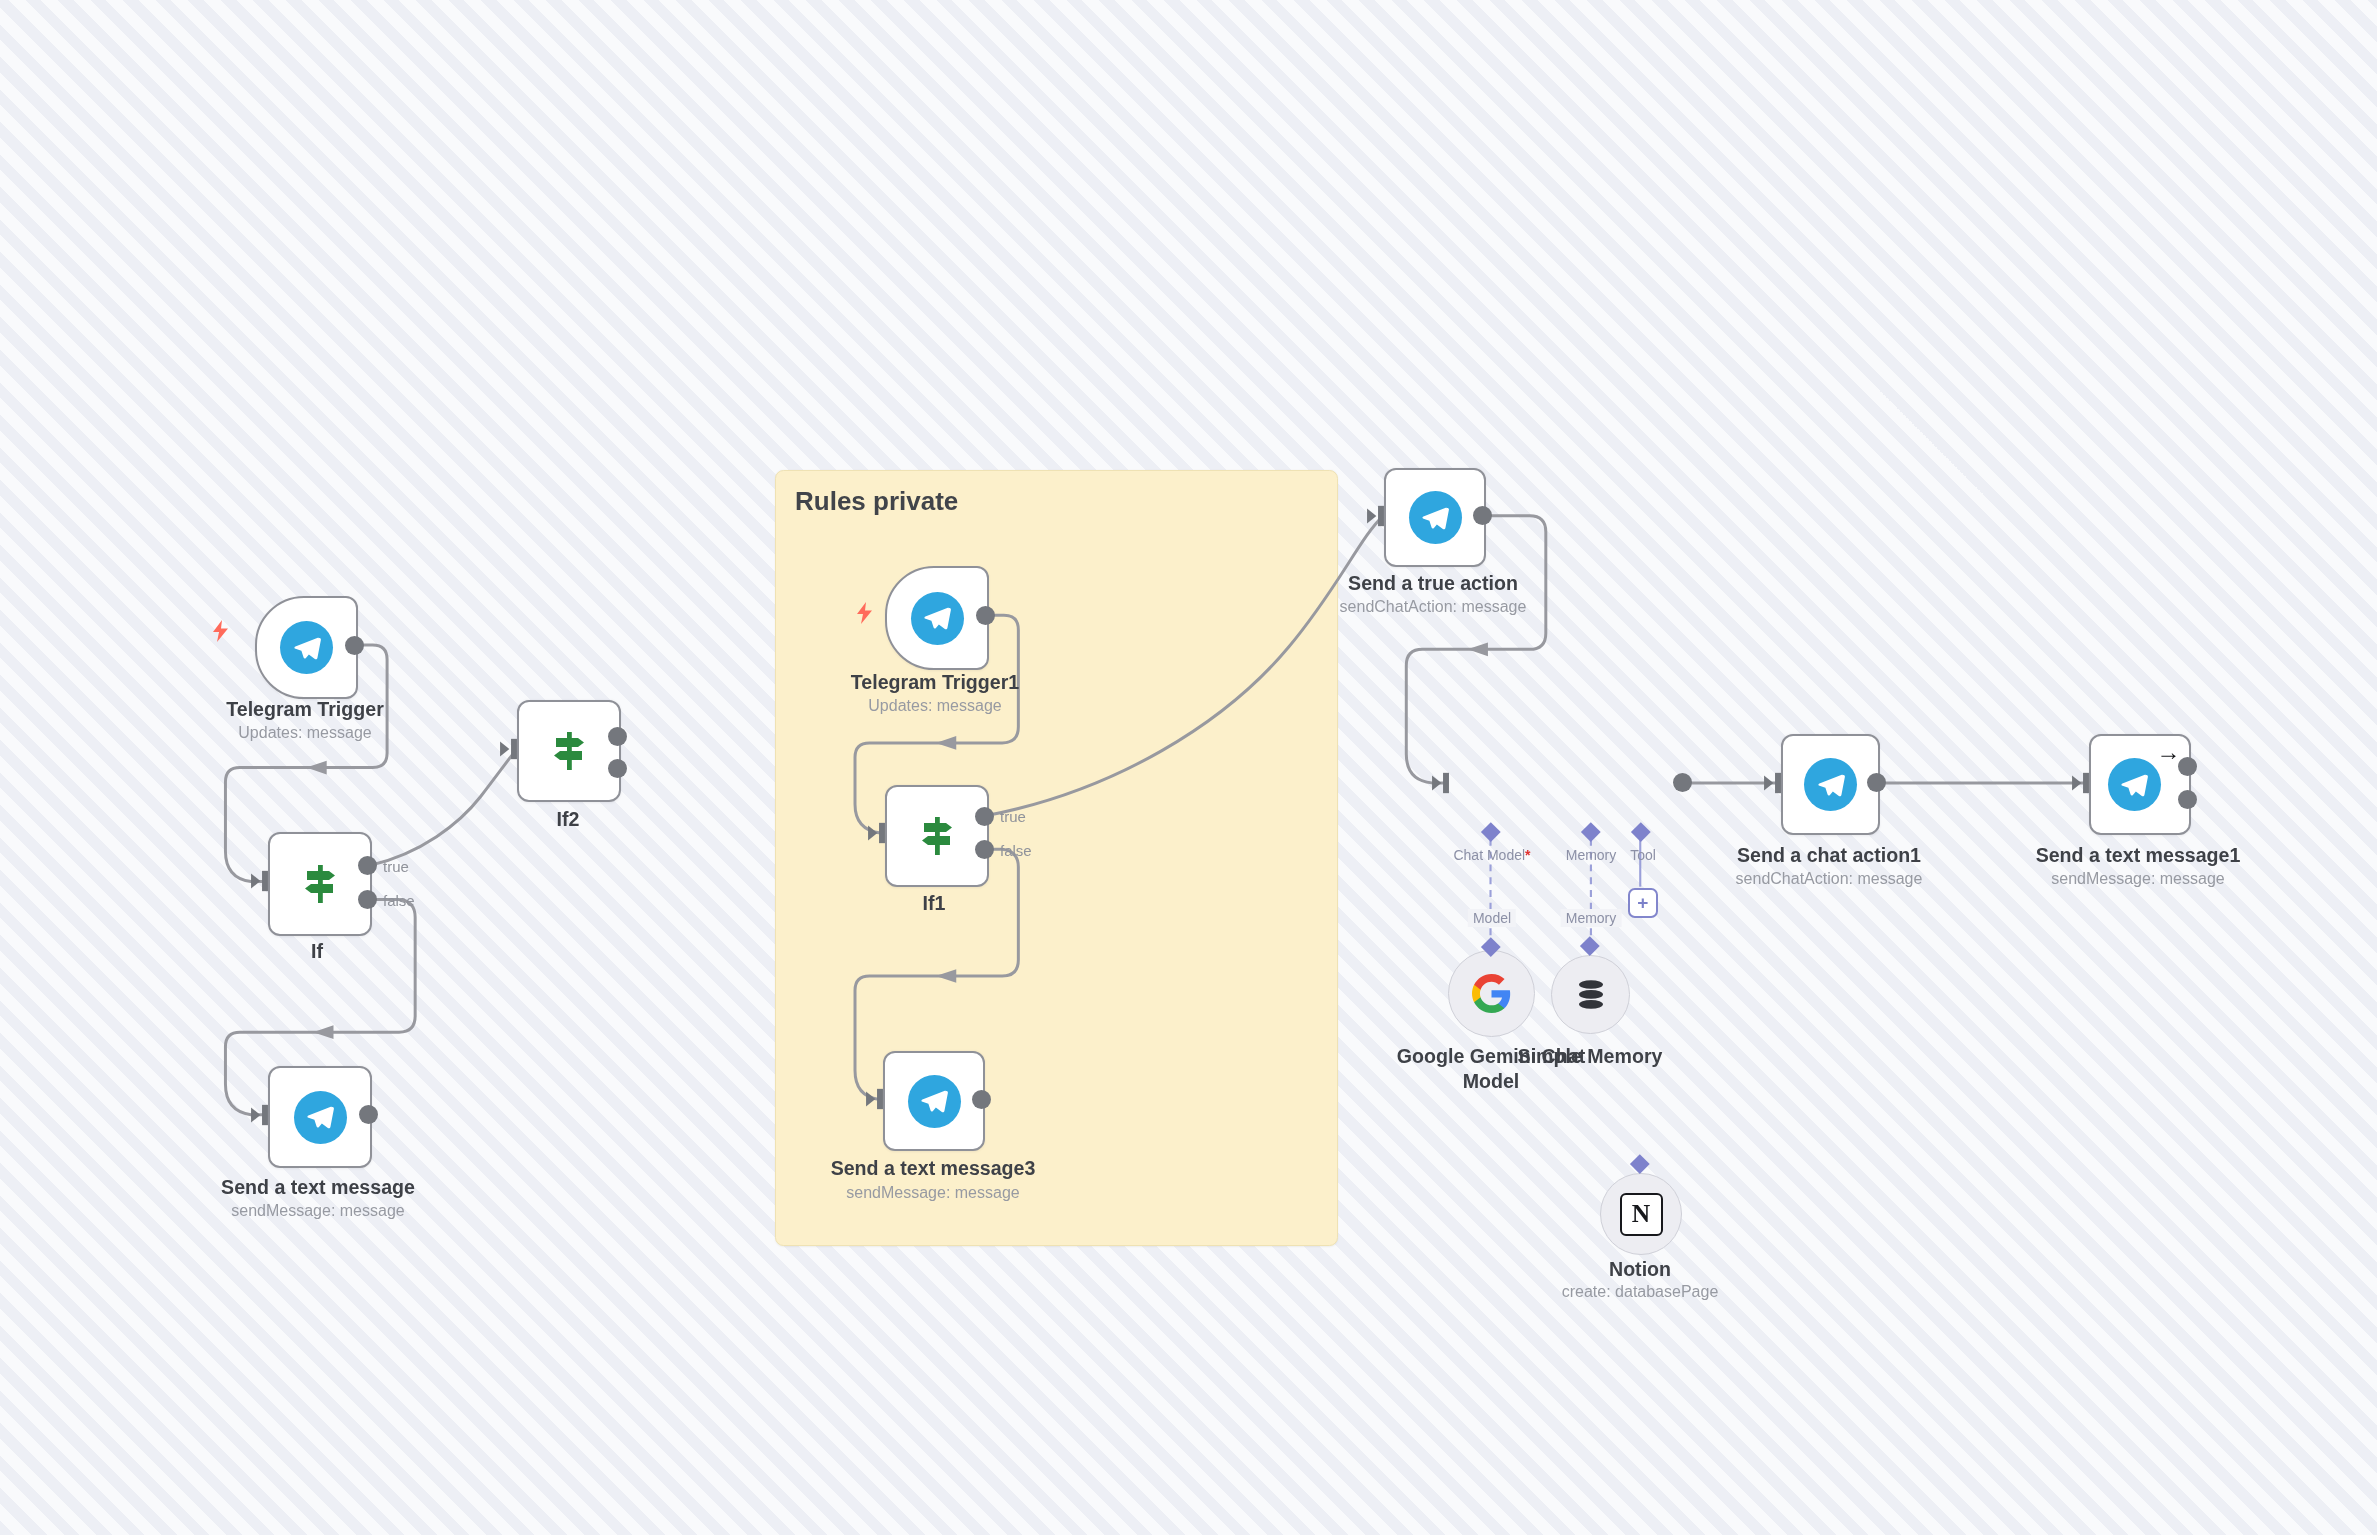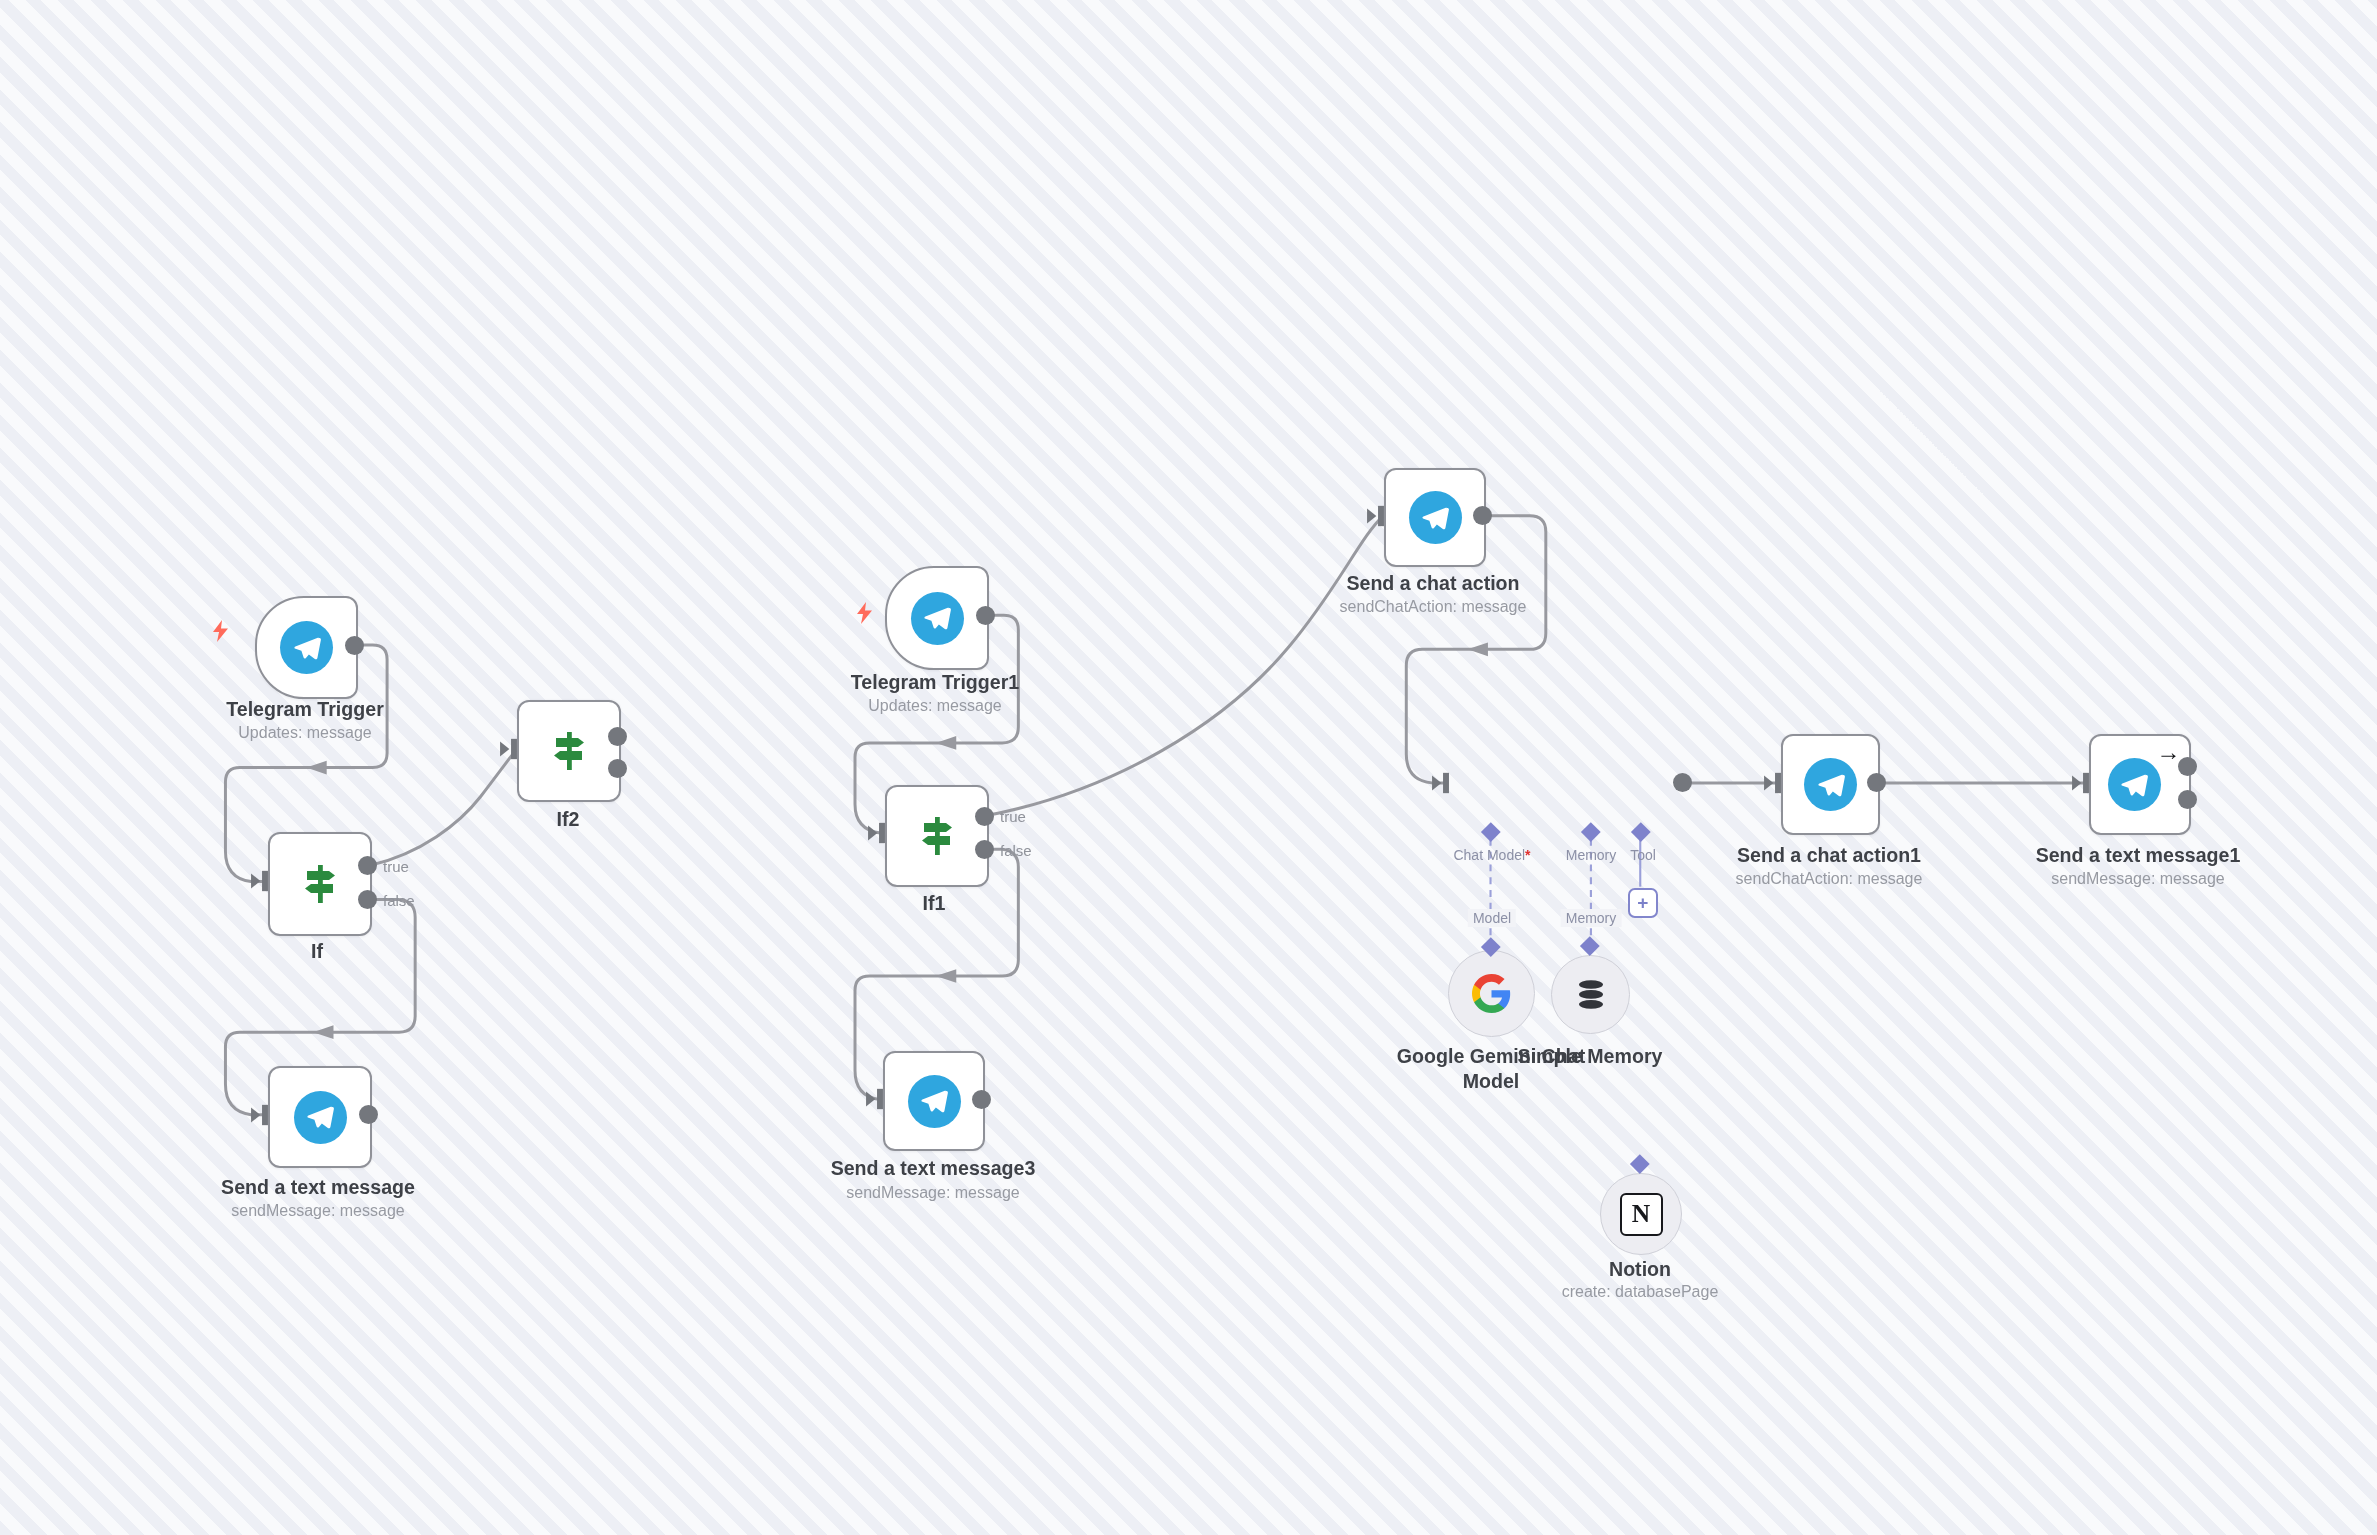--- a/index.html
+++ b/index.html
@@ -57,20 +57,23 @@
     width:39px;height:39px;background:#fff;border:2.6px solid #17181c;border-radius:6px;
     display:flex;align-items:center;justify-content:center;
     font-family:"Liberation Serif",serif;font-weight:700;font-size:25.5px;color:#17181c;
   }
 </style>
 </head>
 <body>
 
 <div id="canvas">
 
+  <div class="sticky" style="left:775px;top:470px;width:561px;height:774px;">
+    <div class="sticky-title">Rules private</div>
+  </div>
 
   <svg id="wires" width="2377" height="1536" viewBox="0 0 2794 1805">
     <g stroke="#98999f" stroke-width="3.5" fill="none">
       <path d="M 416 758 H 438 Q 455 758 455 775 V 885 Q 455 902 438 902 H 282 Q 265 902 265 919 V 1000 Q 265 1032 295 1036 H 312"></path>
       <path d="M 435 1017 C 495 1003 540 968 565 936 C 585 910 598 892 606 882"></path>
       <path d="M 435 1057 H 468 Q 488 1058 488 1078 V 1194 Q 488 1213 469 1213 H 282 Q 265 1213 265 1230 V 1274 Q 265 1306 295 1310 H 312"></path>
       <path d="M 1158 723 H 1180 Q 1197 723 1197 740 V 854 Q 1197 873 1178 873 H 1022 Q 1005 873 1005 890 V 945 Q 1005 975 1035 979 H 1038"></path>
       <path d="M 1157 959 C 1310 930 1440 850 1515 760 C 1570 695 1600 630 1625 607"></path>
       <path d="M 1157 998 H 1178 Q 1197 1000 1197 1019 V 1128 Q 1197 1147 1178 1147 H 1022 Q 1005 1147 1005 1164 V 1258 Q 1005 1288 1033 1292 H 1036"></path>
       <path d="M 1742 606 H 1798 Q 1817 606 1817 625 V 744 Q 1817 763 1798 763 H 1672 Q 1653 763 1653 782 V 886 Q 1653 917 1683 920 H 1701"></path>
@@ -209,21 +212,21 @@
       <svg viewBox="0 0 24 24">
           <path d="M20.6 4.1L3.3 10.8c-1 .4-.95 1.5.1 1.8l4.4 1.37 1.65 5.1c.3.95 1.1 1.1 1.75.35l2.2-2.5 4.5 3.3c.8.6 1.7.2 1.9-.8l2.6-13.4c.25-1.2-.7-1.9-1.8-1.4z" fill="#fff"></path>
         </svg>
     </div>
   </div>
   <svg class="inp" style="left:1367px;top:505px;" width="17" height="22" viewBox="0 0 20 26">
       <polygon points="0,4 11,13 0,22" fill="#74777d"></polygon>
       <rect x="13" y="1" width="7" height="24" fill="#74777d"></rect>
     </svg>
   <div class="dot" style="left:1473px;top:506px;"></div>
-  <div class="nlabel" style="left:1433px;top:572px;">Send a chat action</div>
+  <div class="nlabel" style="left:1433px;top:572px;">Send a true action</div>
   <div class="nsub" style="left:1433px;top:598px;">sendChatAction: message</div>
 
   <svg class="inp" style="left:1432px;top:772px;" width="17" height="22" viewBox="0 0 20 26">
       <polygon points="0,4 11,13 0,22" fill="#74777d"></polygon>
       <rect x="13" y="1" width="7" height="24" fill="#74777d"></rect>
     </svg>
   <div class="dot" style="left:1673px;top:773px;"></div>
   <div class="diamond" style="left:1484px;top:825px;"></div>
   <div class="diamond" style="left:1584px;top:825px;"></div>
   <div class="diamond" style="left:1634px;top:825px;"></div>

